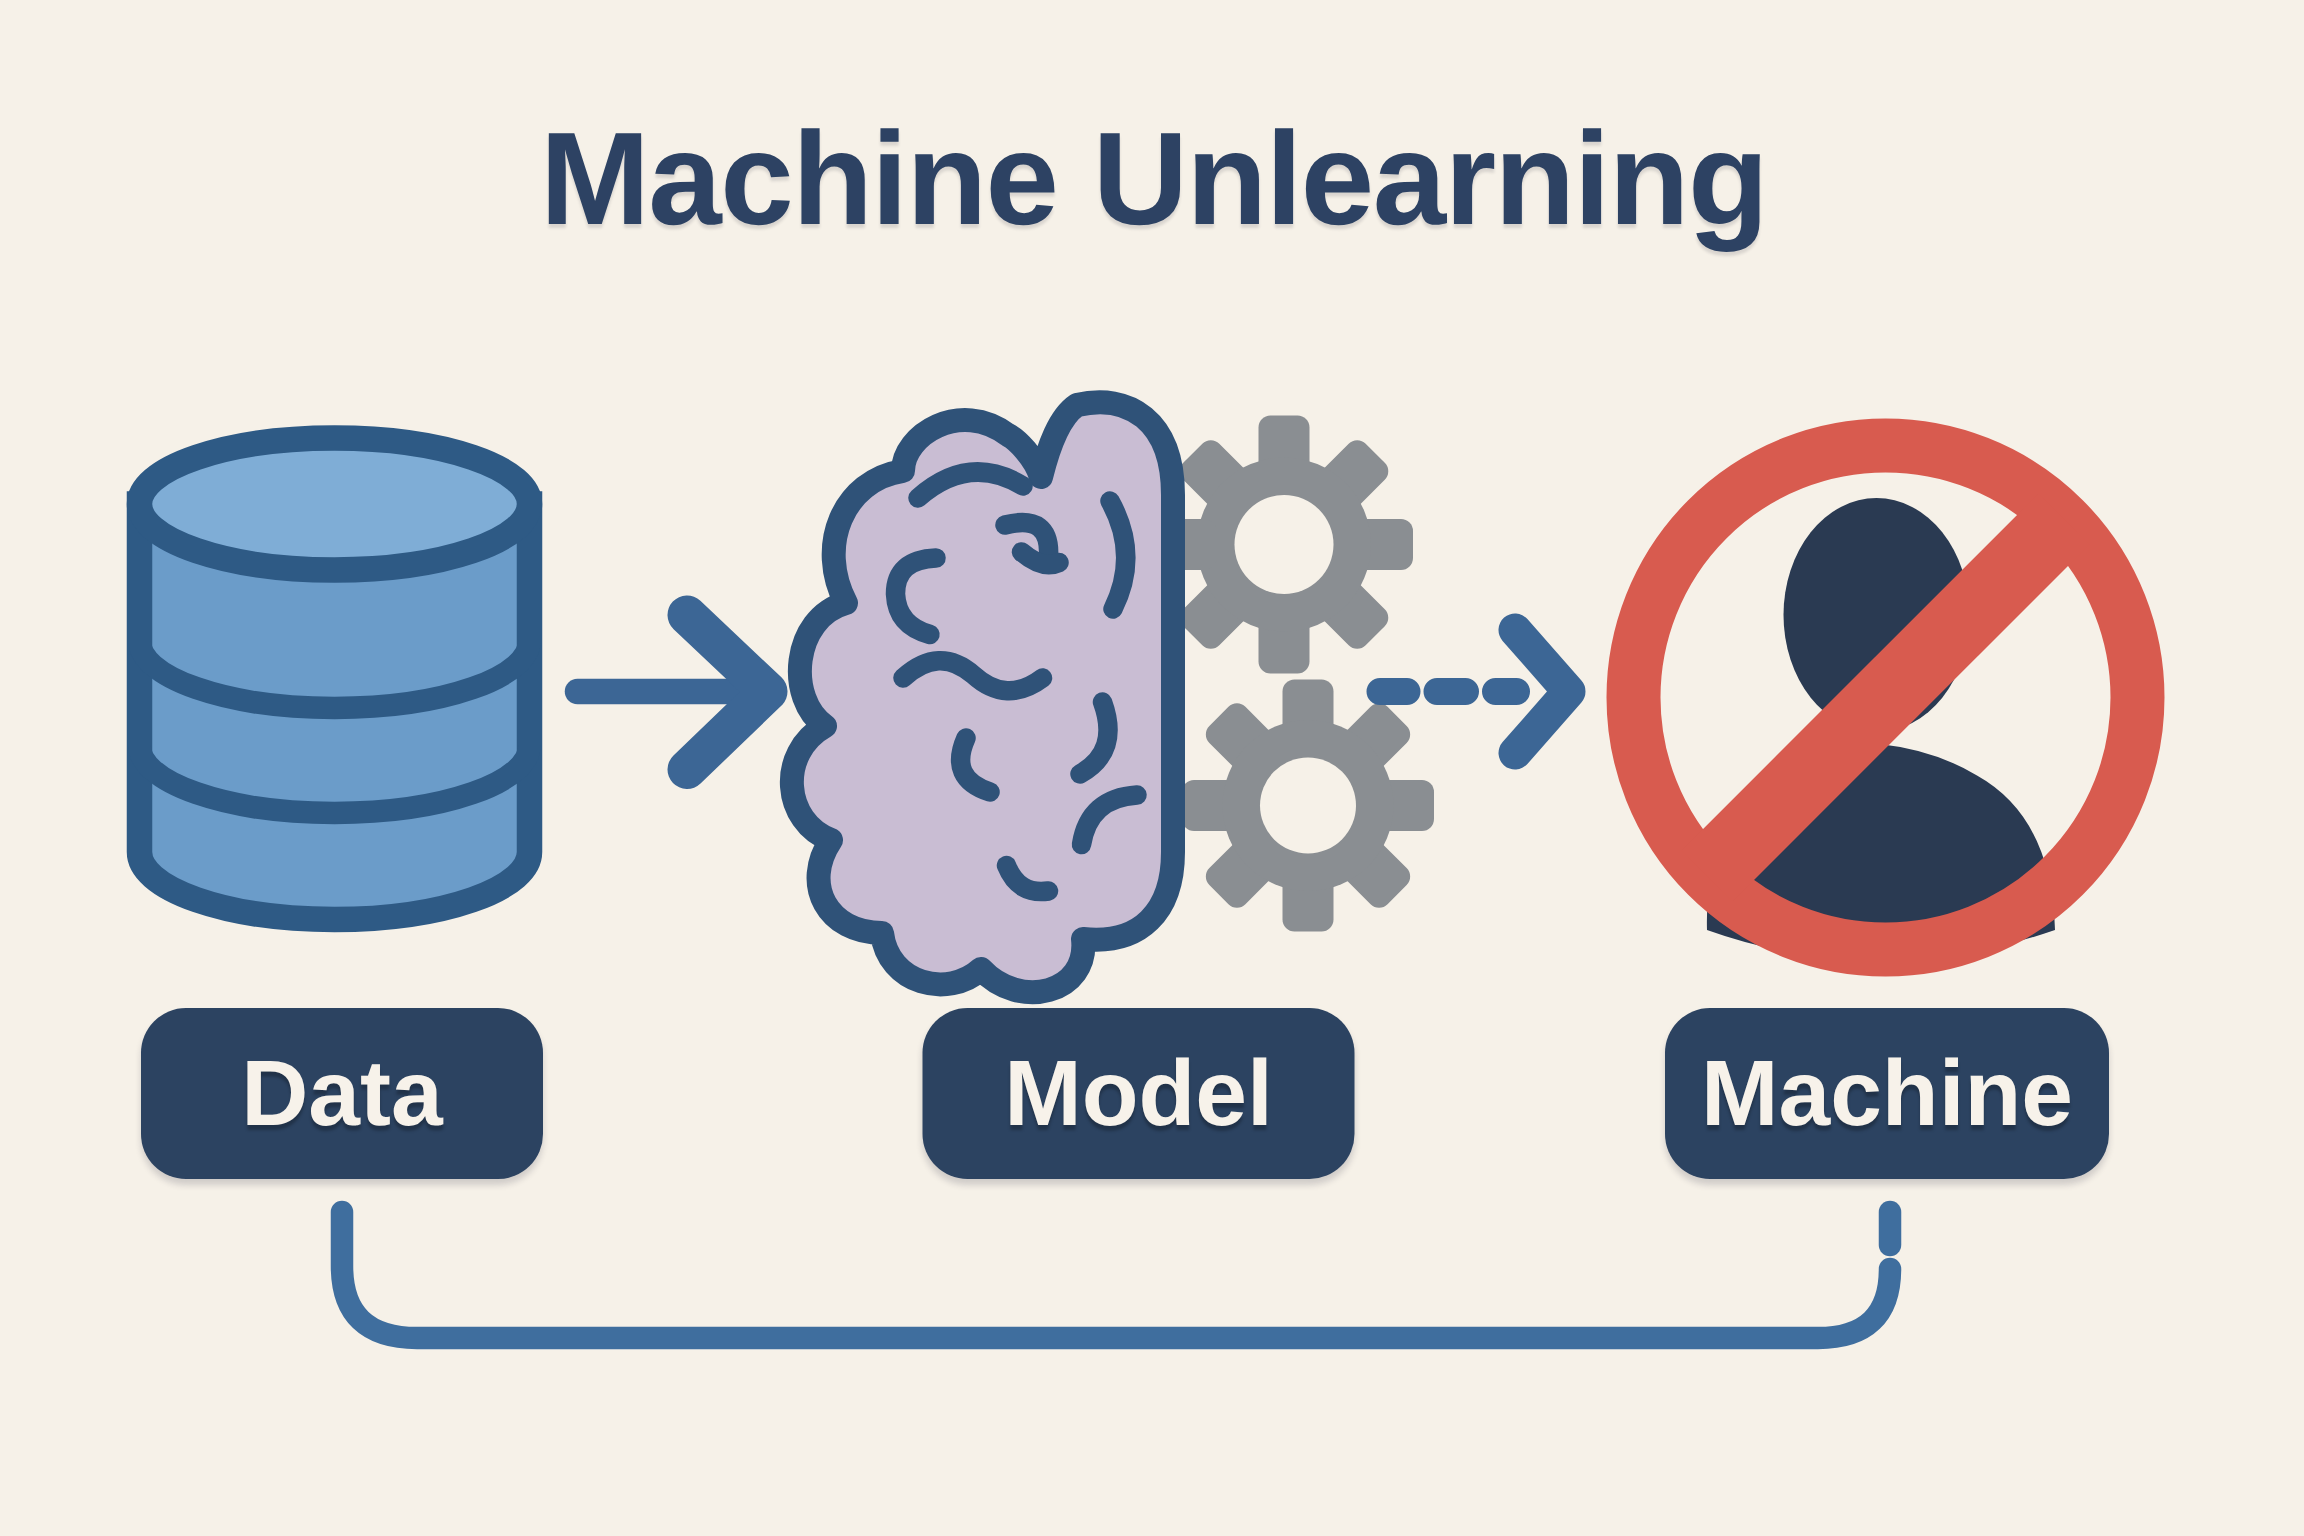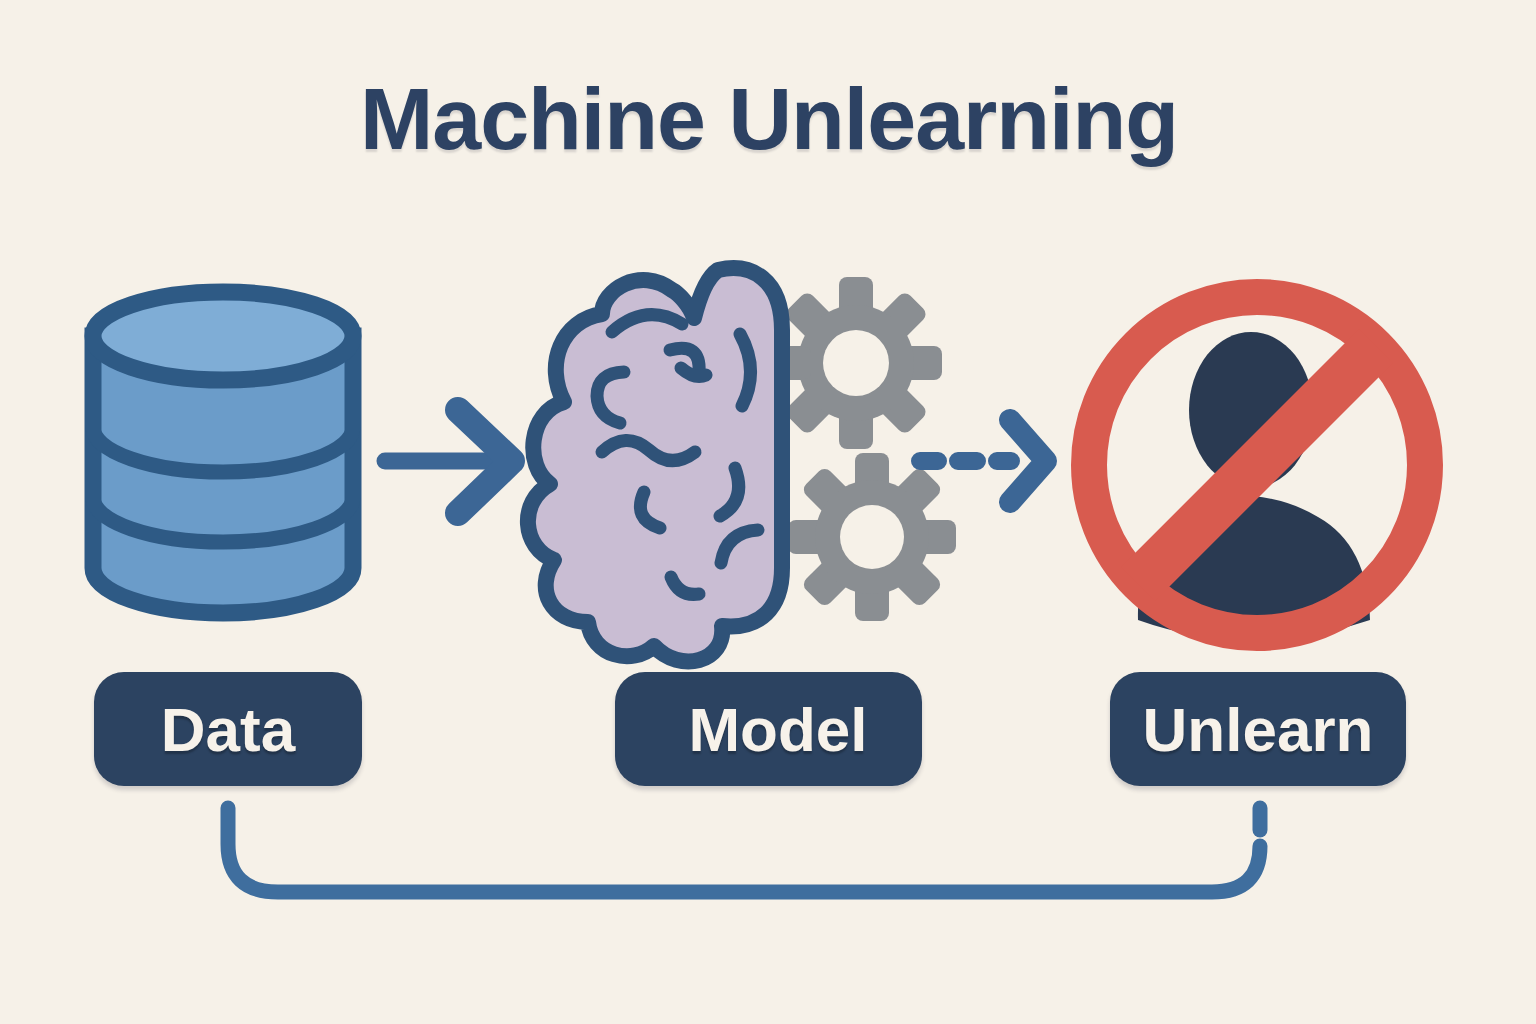--- a/index.html
+++ b/index.html
@@ -43,21 +43,21 @@
     justify-content: center;
     box-shadow: 0 4px 4px rgba(40, 40, 60, 0.18);
   }
   .pill span {
     color: var(--pill-text, #f7f2ea);
     font-size: 62px;
     font-weight: 700;
     text-shadow: 0 3px 2px rgba(0, 0, 0, 0.25);
   }
   .pill-data    { left: 94px;   width: 268px; }
-  .pill-model   { left: 615px;  width: 288px; padding-left: 19px; }
+  .pill-model   { left: 615px;  width: 288px; }
   .pill-unlearn { left: 1110px; width: 296px; }
 
   
   .db-body    { fill: var(--db-fill, #6b9cc9); stroke: var(--db-outline, #2e5a85); stroke-width: 17; }
   .db-top     { fill: var(--db-fill-light, #7fadd6); stroke: var(--db-outline, #2e5a85); stroke-width: 17; }
   .db-band    { fill: none; stroke: var(--db-outline, #2e5a85); stroke-width: 15; }
   .arrow      { fill: none; stroke: var(--arrow-blue, #3c6695); stroke-linecap: round; stroke-linejoin: round; }
   .gear       { fill: var(--gear-gray, #8a8e92); }
   .gear-hole  { fill: var(--background, #f6f1e8); }
   .brain-out  { fill: var(--brain-fill, #c9bdd3); stroke: var(--brain-outline, #2f5278); stroke-width: 16; stroke-linejoin: round; }
@@ -167,14 +167,14 @@
 
 <div class="title">Machine Unlearning</div>
 
 <div class="pill pill-data">
   <span>Data</span>
 </div>
 <div class="pill pill-model">
   <span>Model</span>
 </div>
 <div class="pill pill-unlearn">
-  <span>Unlearn</span>
+  <span>Machine</span>
 </div>
 
 </body></html>

